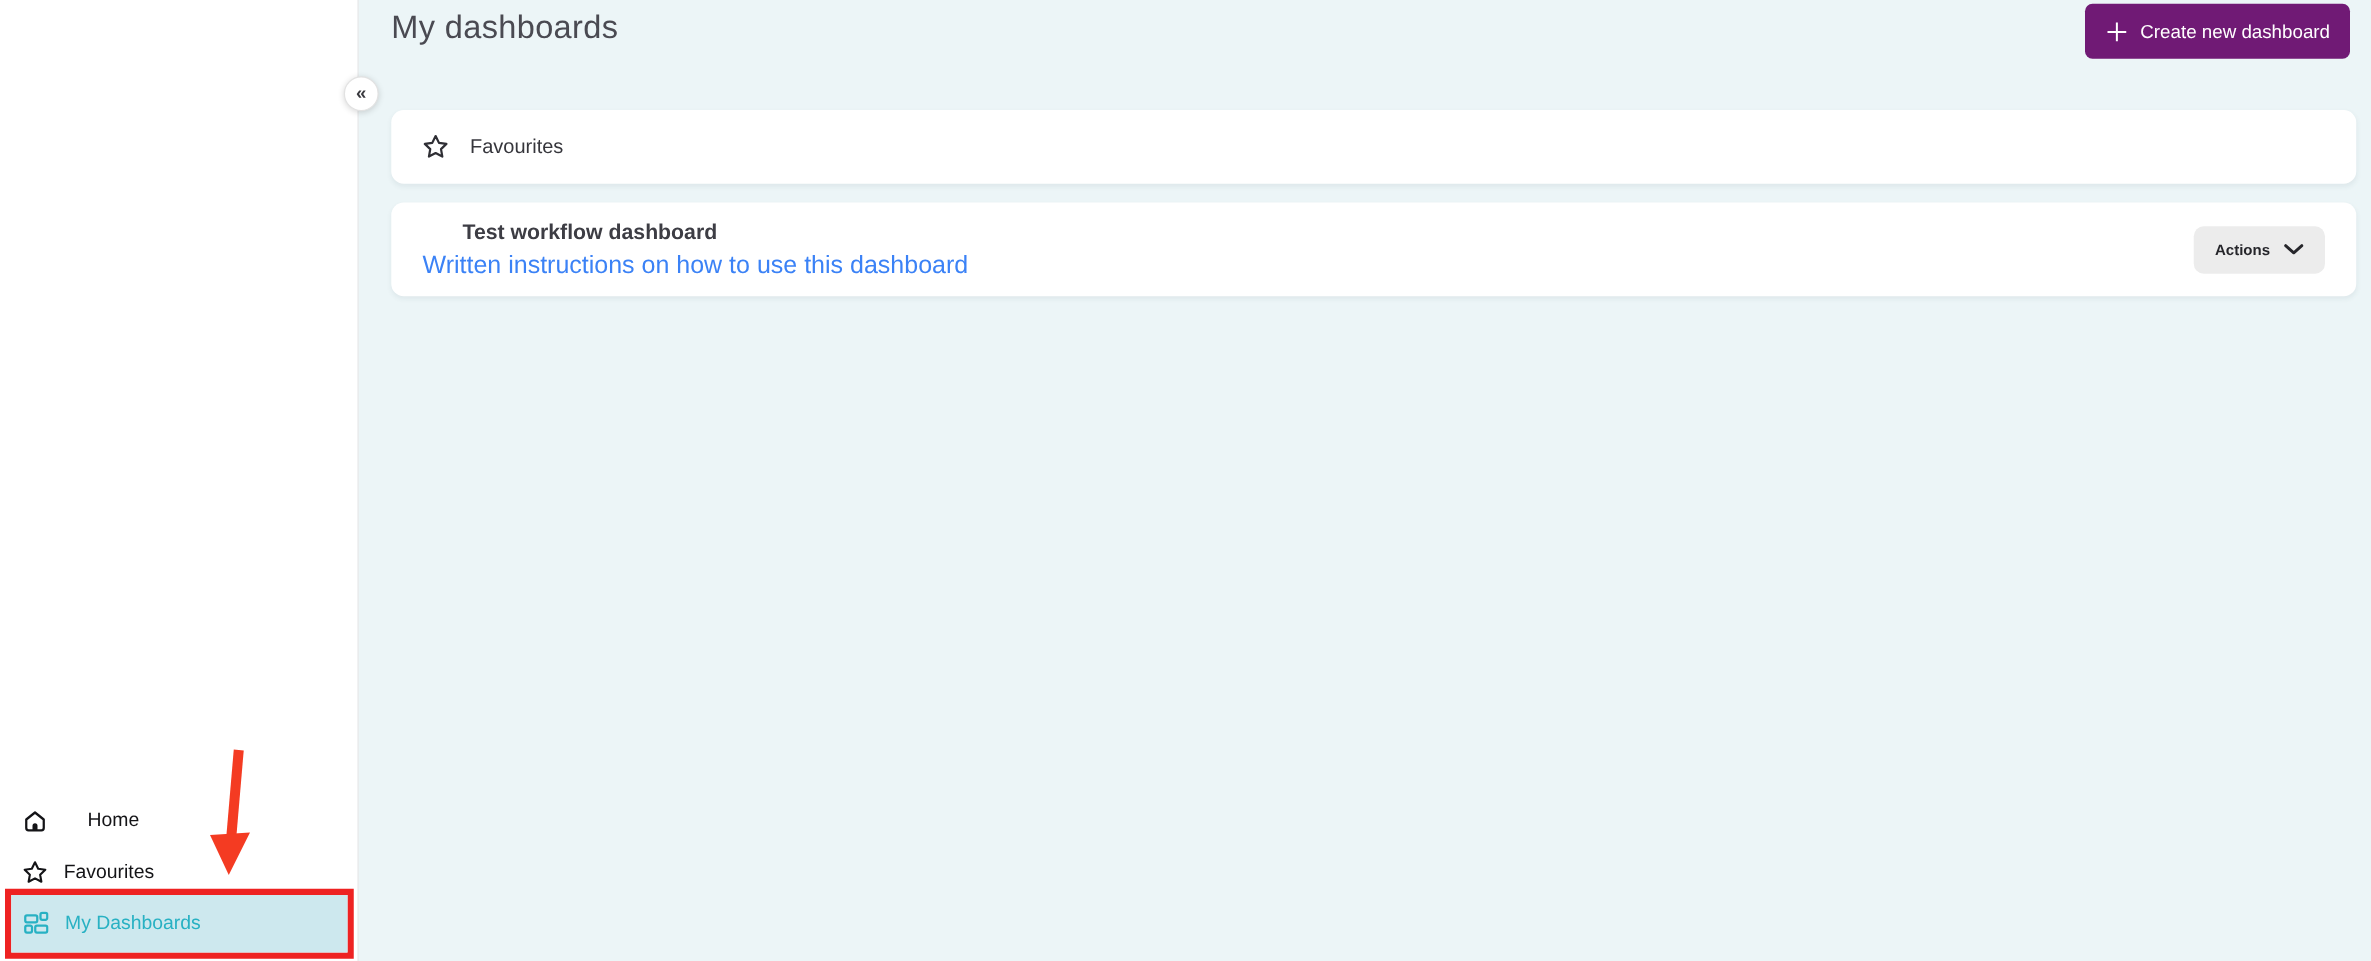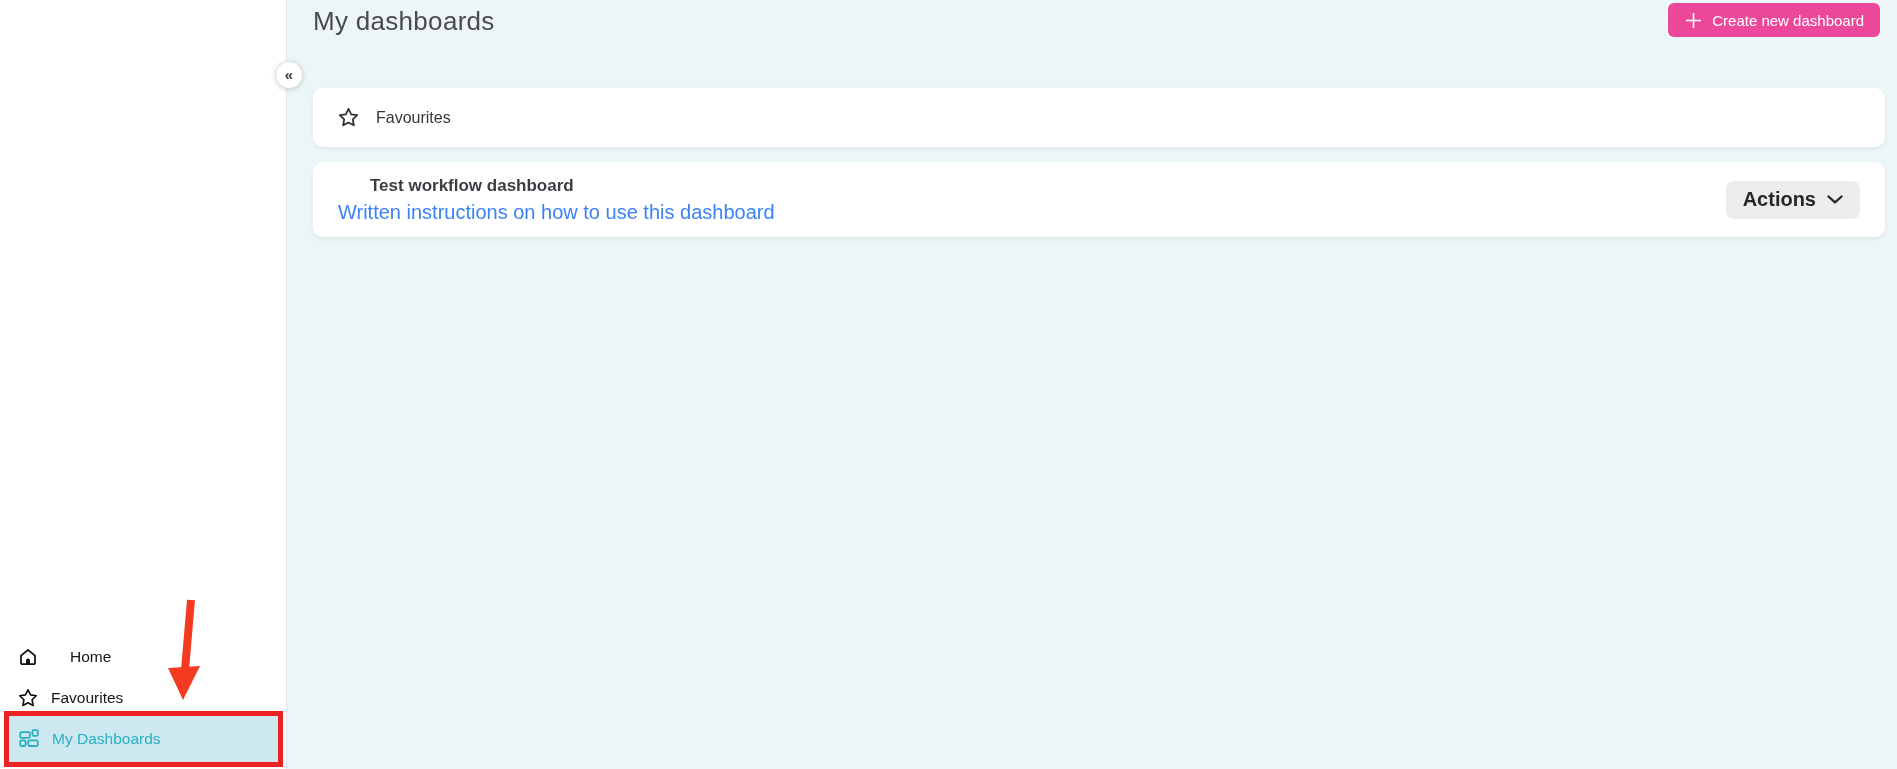--- a/index.html
+++ b/index.html
@@ -31,41 +31,41 @@
 
   .annot-arrow { position:absolute; left:148px; top:588px; z-index:5; pointer-events:none; }
 
   
   .main { position:absolute; left:288px; top:0; width:1609px; height:769px;
     background:#ecf5f7; }
 
   .page-title { position:absolute; left:25px; top:6px;
     font-size:26px; font-weight:500; color:#4a4a52; letter-spacing:.3px; }
 
-  .create-btn { position:absolute; right:17px; top:3px; height:34px;
+  .create-btn { position:absolute; right:17px; top:3px; height:44px;
     display:flex; align-items:center; gap:9px; padding:0 16px;
-    background:#ec4899; border:none; border-radius:6px; cursor:pointer;
+    background:#701a75; border:none; border-radius:6px; cursor:pointer;
     color:#ffffff; font-size:15px; font-weight:500;
     font-family:"Liberation Sans", sans-serif; }
 
   .card { position:absolute; left:25px; right:12px; background:#ffffff;
     border-radius:10px; box-shadow:0 2px 4px rgba(40,70,80,.07); }
 
   .card-fav { top:88px; height:59px; display:flex; align-items:center;
     gap:17px; padding-left:25px; cursor:pointer; }
   .fav-label { font-size:16px; font-weight:500; color:#36363c; }
 
   .card-dash { top:162px; height:75px; display:flex; align-items:center;
     justify-content:space-between; padding:0 25px; cursor:pointer; }
   .dash-title { font-size:17px; font-weight:600; color:#3d3d44;margin-left:32px; }
   .dash-desc { font-size:20px; font-weight:400; color:#3b82f6; margin-top:5px; }
 
   .actions-btn { height:38px; display:flex; align-items:center; gap:11px;
     padding:0 17px; background:#ececec; border:none; border-radius:8px;
-    cursor:pointer; font-size:20px; font-weight:600; color:#26262b;
+    cursor:pointer; font-size:12px; font-weight:600; color:#26262b;
     font-family:"Liberation Sans", sans-serif; }
 </style>
 </head>
 <body>
 
 <div class="sidebar">
 
   <div class="nav-item nav-home">
     <span style="display:flex;">
       <svg width="20" height="20" viewBox="0 0 20 20" fill="none">

